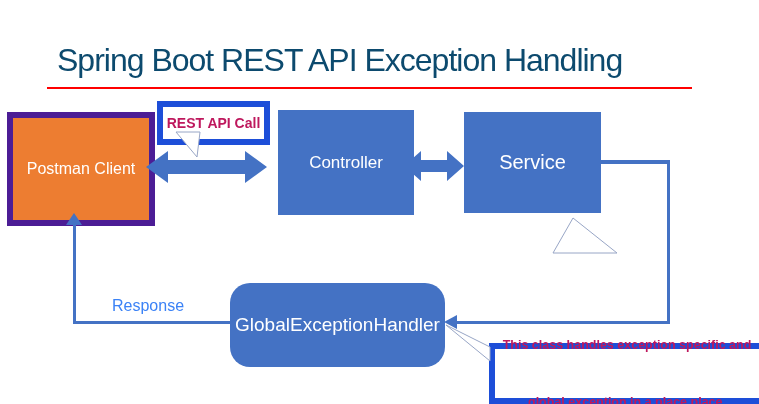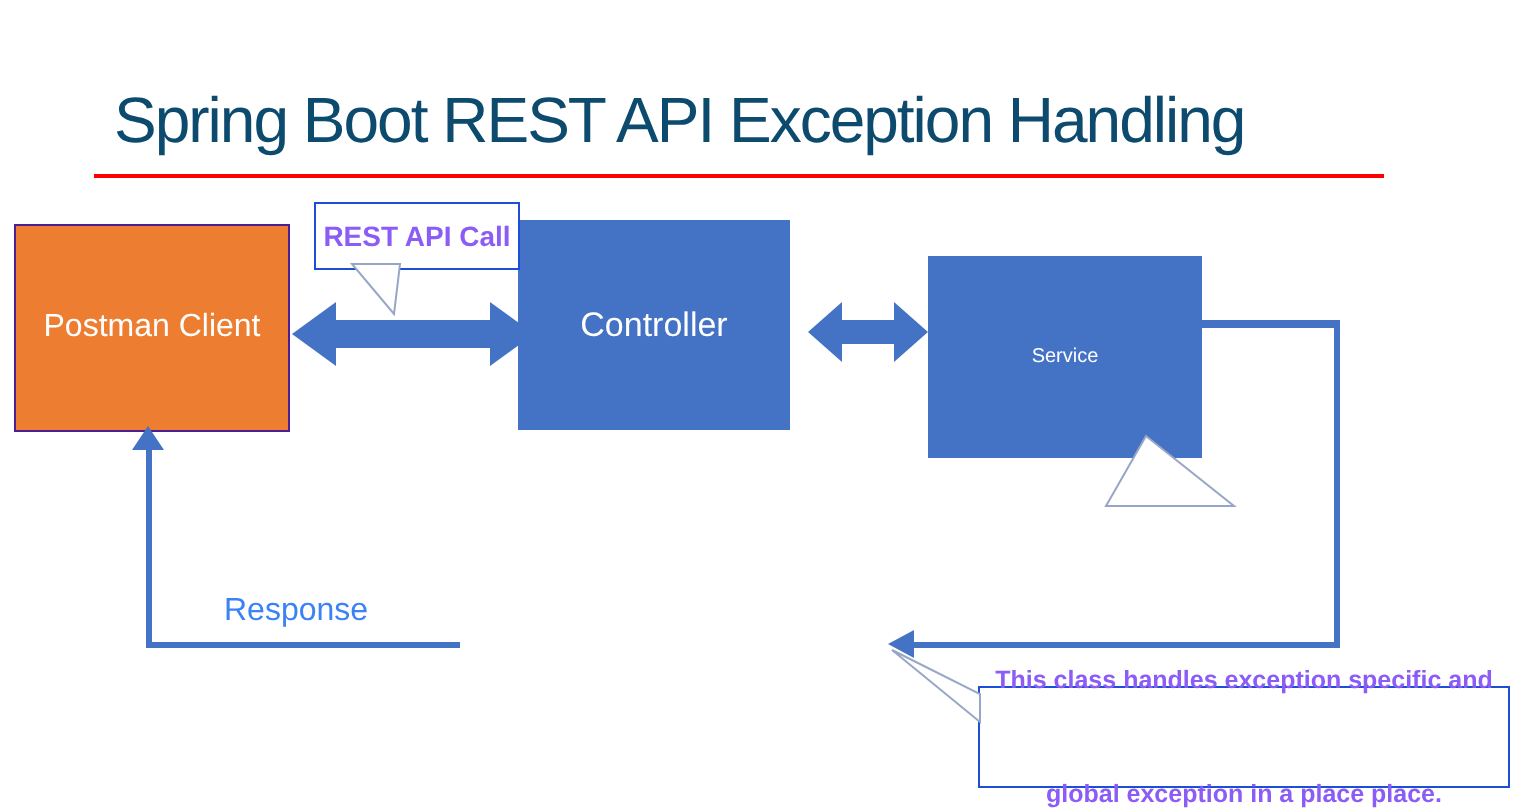--- a/index.html
+++ b/index.html
@@ -17,29 +17,29 @@
   #title-underline{
     left:47px;top:87px;width:645px;height:2px;background:#ff0000;
   }
   
   .node{
     display:flex;align-items:center;justify-content:center;
     color:#ffffff;text-align:center;
   }
   #node-postman{
     left:7px;top:112px;width:136px;height:102px;
-    background:#ED7D31;border:1px solid #4c1d95;font-size:16px;
+    background:#ED7D31;border:6px solid #4c1d95;font-size:16px;
   }
   #node-controller{
-    left:259px;top:110px;width:136px;height:105px;
+    left:278px;top:110px;width:136px;height:105px;
     background:#4472C4;font-size:17px;
   }
   #node-service{
-    left:464px;top:128px;width:137px;height:101px;
-    background:#4472C4;font-size:10px;
+    left:464px;top:112px;width:137px;height:101px;
+    background:#4472C4;font-size:20px;
   }
   #node-handler{
     left:230px;top:283px;width:215px;height:84px;
     background:#4472C4;border-radius:20px;font-size:19px;z-index:3;
   }
   
   .line{background:#4472C4;z-index:1;}
   #svc-h{left:601px;top:160px;width:69px;height:4px;}
   #svc-v{left:667px;top:160px;width:3px;height:163px;}
   #geh-h{left:456px;top:321px;width:214px;height:3px;}
@@ -50,21 +50,21 @@
     border-top:7px solid transparent;border-bottom:7px solid transparent;
     border-right:13px solid #4472C4;
   }
   .arrowhead-up{
     left:66px;top:213px;width:0;height:0;z-index:2;
     border-left:8px solid transparent;border-right:8px solid transparent;
     border-bottom:12px solid #4472C4;
   }
   
   .callout{
-    background:#ffffff;border:1px solid #1d4ed8;color:#8b5cf6;
+    background:#ffffff;border:6px solid #1d4ed8;color:#be185d;
     display:flex;flex-direction:column;align-items:center;justify-content:center;
     text-align:center;z-index:4;
   }
   #callout-restapi{
     left:157px;top:101px;width:101px;height:32px;
     font-size:14px;font-weight:bold;
   }
   #callout-throws{
     left:517px;top:250px;width:236px;height:45px;font-size:14px;line-height:19px;
   }
@@ -88,20 +88,23 @@
   <div class="abs" id="title-underline"></div>
 
   <div class="abs node" id="node-postman">
     <span>Postman Client</span>
   </div>
   <div class="abs node" id="node-controller">
     <span>Controller</span>
   </div>
   <div class="abs node" id="node-service">
     <span>Service</span>
+  </div>
+  <div class="abs node" id="node-handler">
+    <span>GlobalExceptionHandler</span>
   </div>
 
   <svg class="abs" style="left:146px;top:150px;" width="121" height="34" viewBox="0 0 121 34">
     <polygon points="0,17 22,1 22,10 99,10 99,1 121,17 99,33 99,24 22,24 22,33" fill="#4472C4"></polygon>
   </svg>
   <svg class="abs" style="left:404px;top:149px;" width="60" height="34" viewBox="0 0 60 34">
     <polygon points="0,17 17,2 17,11 43,11 43,2 60,17 43,32 43,23 17,23 17,32" fill="#4472C4"></polygon>
   </svg>
 
   <div class="abs line" id="svc-h"></div>

